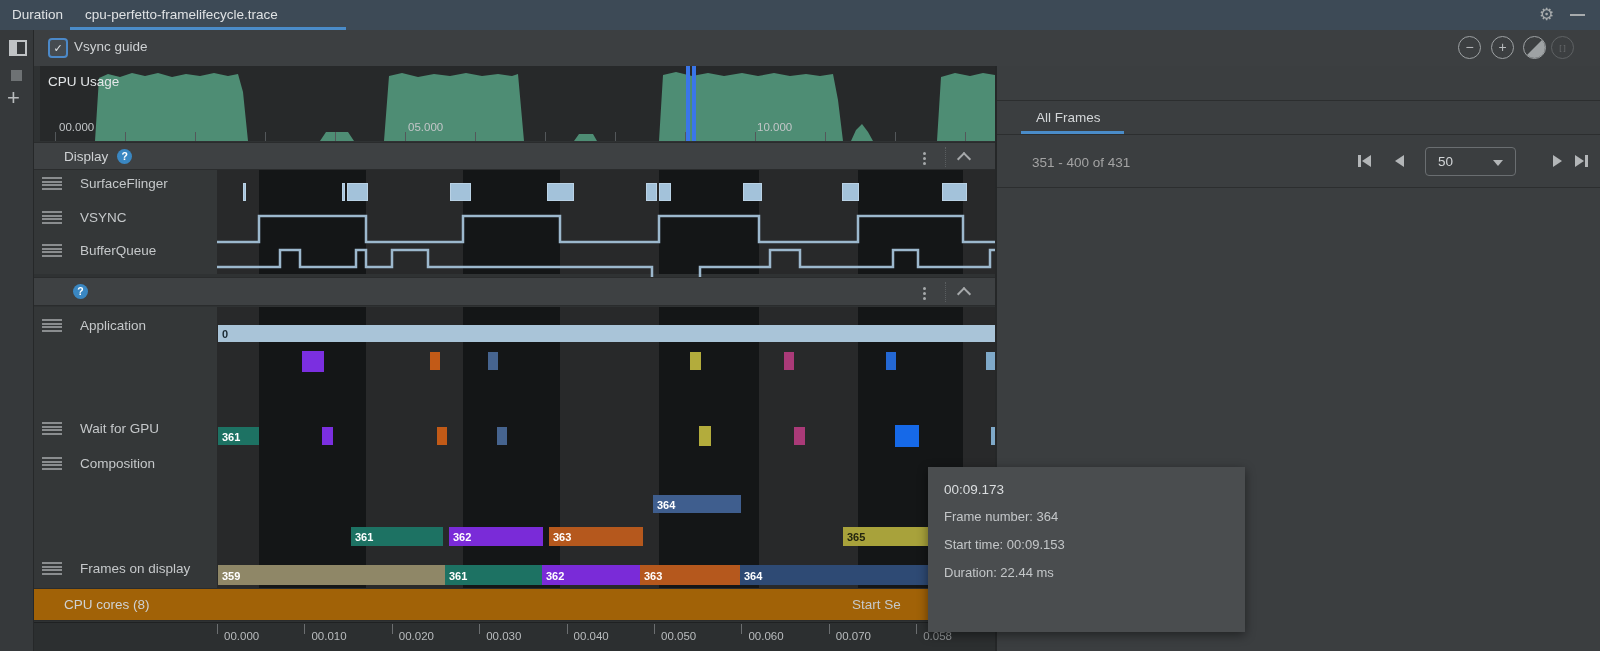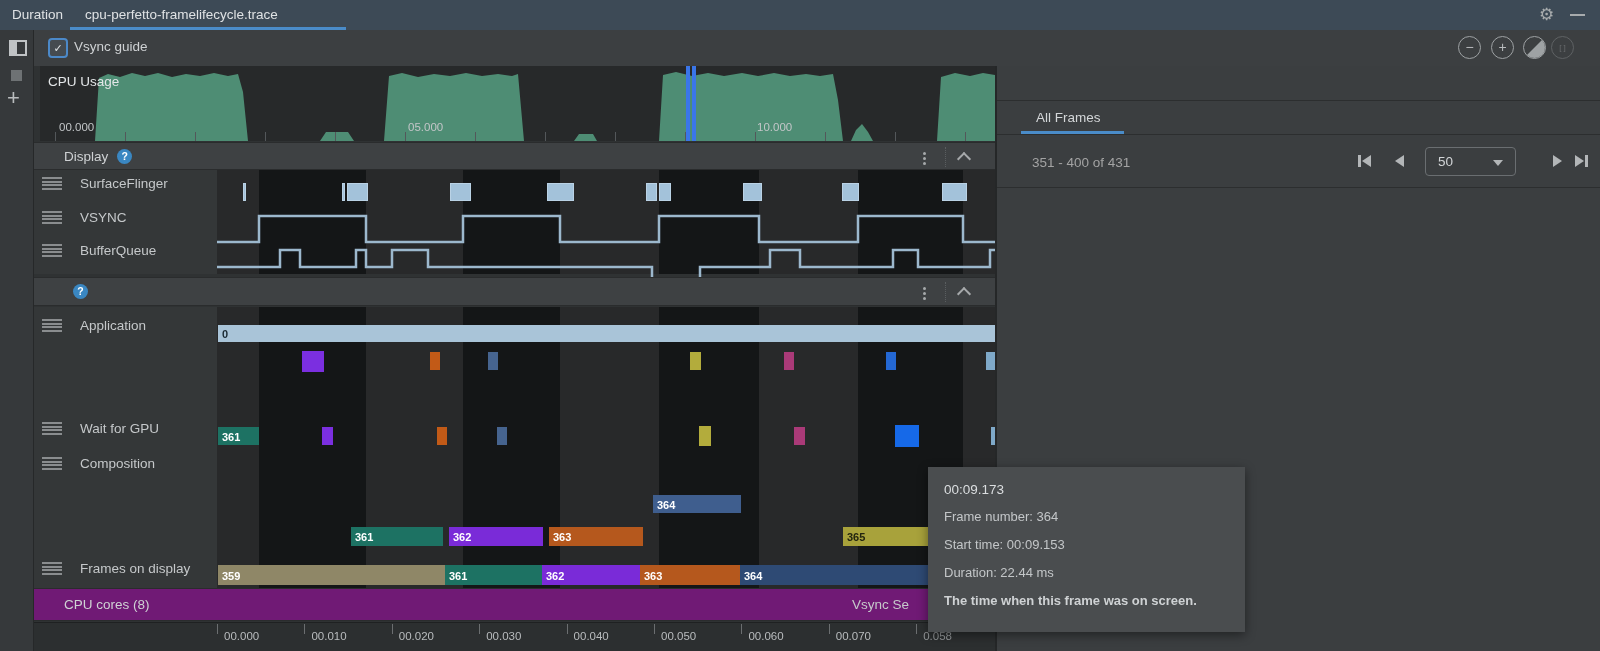--- a/index.html
+++ b/index.html
@@ -363,24 +363,24 @@
   <div class="sec-header" style="top:277px;height:29px;">
     <span class="help">?</span>
     <div class="kebab">
         <i></i>
         <i></i>
         <i></i>
       </div>
     <div class="dotline"></div>
     <div class="chev"></div>
   </div>
-  <div class="sec-header" style="top:588px;height:33px;background:#701a75;">
+  <div class="sec-header" style="top:588px;height:33px;background:#a16207;">
     <span>CPU cores (8)</span>
   </div>
-  <span class="abs" style="left:852px;top:597px;font-size:13.5px;color:#c6c9cb;">Vsync Se</span>
+  <span class="abs" style="left:852px;top:597px;font-size:13.5px;color:#c6c9cb;">Start Se</span>
 
   <div class="rpanel"></div>
   <div class="vdivider"></div>
   <div class="tabs-border"></div>
   <div class="subtab-border"></div>
   <div class="pag-border"></div>
 
   <span class="abs" style="left:1036px;top:110px;font-size:13.5px;color:#d3d6d8;">All Frames</span>
   <div class="abs" style="left:1021px;top:131px;width:103px;height:3px;background:#4a8cc9;"></div>
 
@@ -402,15 +402,14 @@
   <div class="pager" style="left:1575px;">
       <div class="tri-r"></div>
       <div class="pbar"></div>
     </div>
 
   <div class="tooltip">
     <div class="tt-title">00:09.173</div>
     <div class="tt-line">Frame number: 364</div>
     <div class="tt-line">Start time: 00:09.153</div>
     <div class="tt-line">Duration: 22.44 ms</div>
-    <div class="tt-note">The time when this frame was on screen.</div>
   </div>
 </div>
 
 </body></html>

